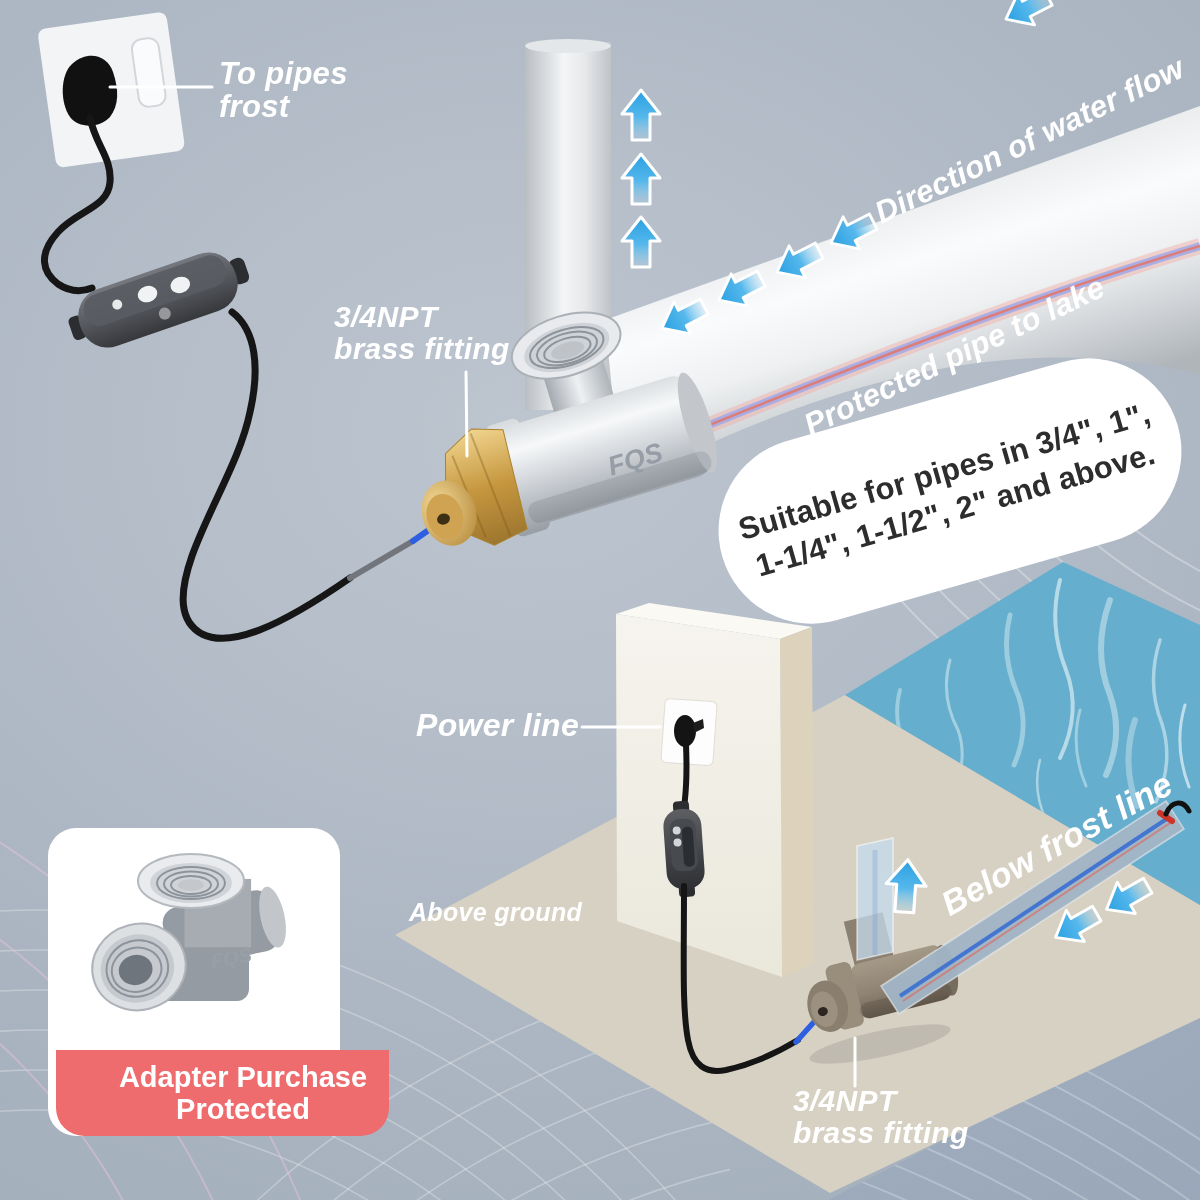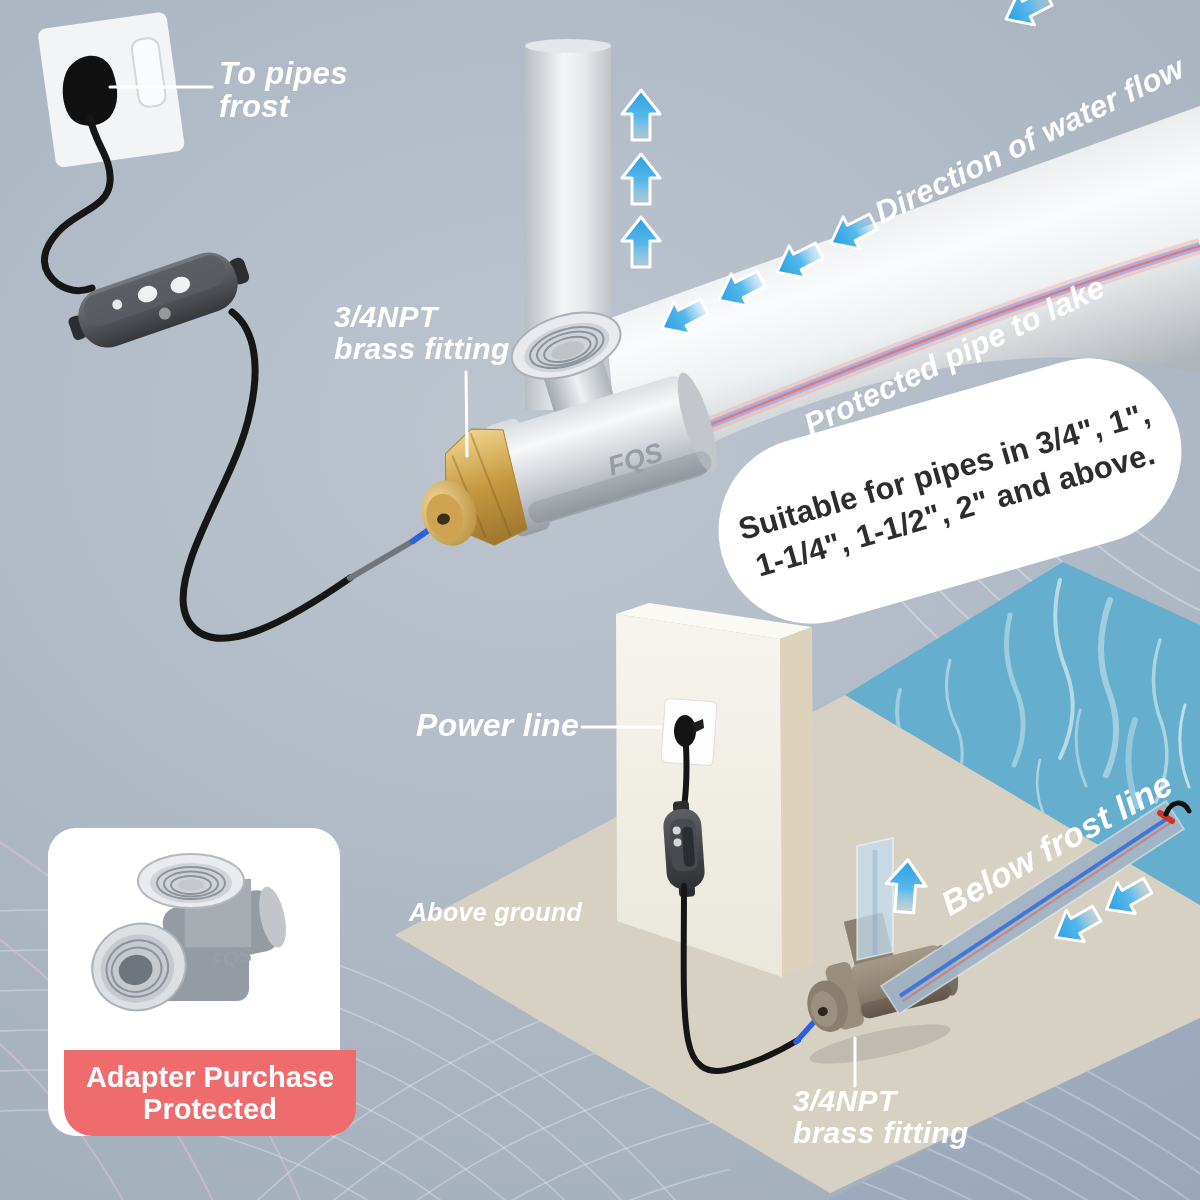--- a/index.html
+++ b/index.html
@@ -13,23 +13,23 @@
   .rot{transform-origin:left center;}
   #bubble{position:absolute;left:713px;top:398px;width:474px;height:186px;
           background:#fff;border-radius:95px;transform:rotate(-16deg);
           display:flex;flex-direction:column;align-items:center;justify-content:center;}
   #bubble .bline{color:#2d2d2d;font-weight:600;font-style:normal;
           font-size:31px;line-height:1.28;white-space:nowrap;letter-spacing:.2px;}
   #adapter-card{position:absolute;left:48px;top:828px;width:292px;height:308px;
           background:#fff;border-radius:28px;}
   #card-photo{position:absolute;left:0;top:0;width:292px;height:222px;
           display:flex;align-items:center;justify-content:center;}
-  #card-banner{position:absolute;left:16px;bottom:0;width:292px;height:86px;
+  #card-banner{position:absolute;left:8px;bottom:0;width:292px;height:86px;
           background:#ee6b6e;border-radius:0 0 28px 28px;
-          display:flex;flex-direction:column;align-items:center;justify-content:center;}
+          display:flex;flex-direction:column;align-items:center;justify-content:center;padding-left:41px;}
   #card-banner .cline{color:#fff;font-weight:700;font-size:29px;line-height:1.12;white-space:nowrap;}
 </style>
 </head>
 <body>
 
 <div id="canvas">
 
 <svg id="scene" width="1200" height="1200" viewBox="0 0 1200 1200">
   <defs>
     <linearGradient id="arrGrad" x1="0" y1="24" x2="0" y2="-26" gradientUnits="userSpaceOnUse">

